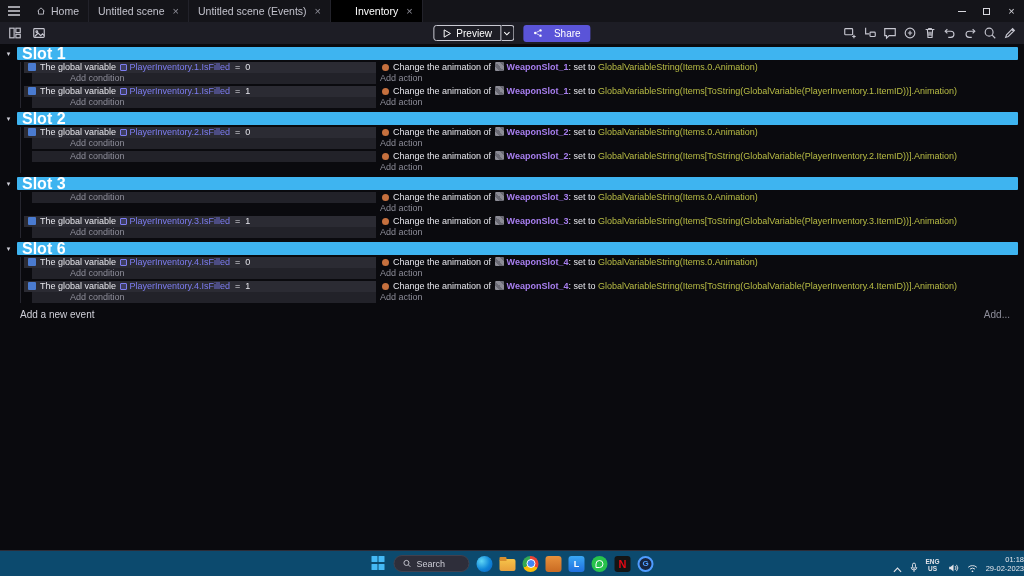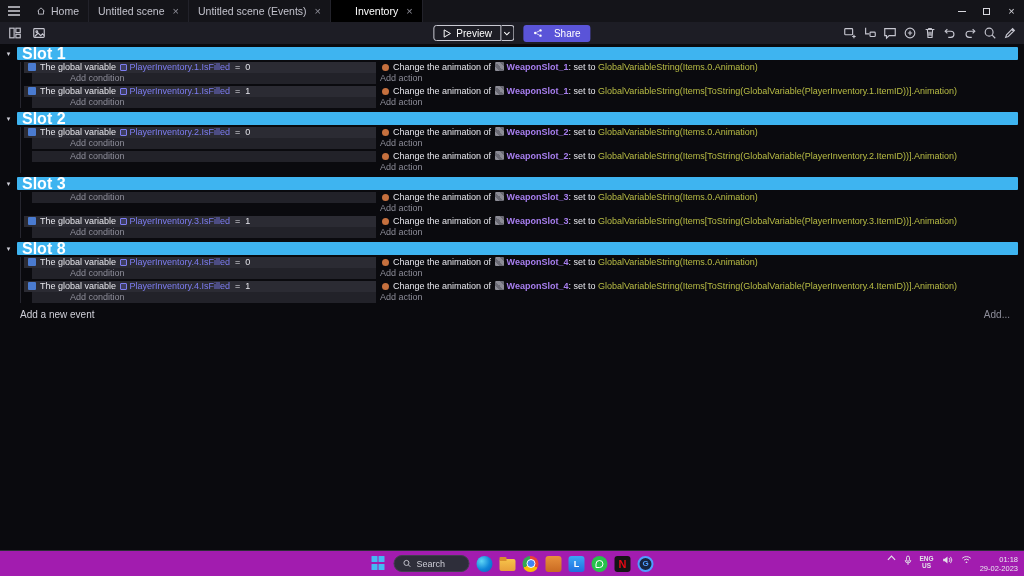--- a/index.html
+++ b/index.html
@@ -57,38 +57,38 @@
   .expr{color:var(--expression-text);}
   .cicon{width:8px;height:8px;background:#4a7bd0;border-radius:1px;display:inline-block;vertical-align:-1px;margin:0 4px 0 2px;}
   .vicon{width:7px;height:7px;display:inline-block;border:1px solid var(--variable-text);background:rgba(125,125,242,.25);border-radius:1px;margin:0 3px 0 1px;vertical-align:-1px;}
   .aicon{width:7px;height:7px;border-radius:50%;background:#c5703e;display:inline-block;margin:0 4px 0 2px;vertical-align:-1px;}
   .thumb{width:9px;height:9px;display:inline-block;border-radius:1px;margin:0 3px 0 1px;vertical-align:-1px;
          background:linear-gradient(45deg,#8b8b95 25%,#6a6a74 25% 50%,#8b8b95 50% 75%,#6a6a74 75%);}
   .sheet-footer{margin:6px 0 0 20px;font-size:10px;color:#cfcfd8;position:relative;}
   .add-more{position:absolute;right:14px;top:0;color:#8d8d99;}
 
   
-  .taskbar{height:26px;background:#a21caf;border-top:1px solid #2c2c37;position:relative;display:flex;align-items:center;flex:none;}
+  .taskbar{height:26px;background:#0c4a6e;border-top:1px solid #2c2c37;position:relative;display:flex;align-items:center;flex:none;}
   .tb-center{position:absolute;left:50%;transform:translateX(-50%);display:flex;align-items:center;gap:7px;}
   .start-grid{width:15px;height:15px;display:grid;grid-template-columns:6px 6px;grid-template-rows:6px 6px;gap:1.5px;}
   .start-grid i{background:#45b9f5;border-radius:.5px;display:block;}
   .search-pill{display:flex;align-items:center;gap:5px;height:17px;padding:0 8px;border-radius:9px;background:#2e2e3a;border:1px solid #41414e;color:#cdcdd6;font-size:9px;width:76px;}
   .ai{width:16px;height:16px;flex:none;position:relative;display:flex;align-items:center;justify-content:center;}
   .ai-edge{border-radius:50%;background:radial-gradient(circle at 32% 32%,#5fd6f5,#0f86d8 55%,#0a5bbf);}
   .ai-folder{border-radius:2px;background:linear-gradient(#f6c44a,#e8a03b);height:12px;margin-top:3px;}
   .ai-folder::before{content:"";position:absolute;top:1px;left:0;width:7px;height:4px;background:#d98f2e;border-radius:1px 1px 0 0;}
   .ai-chrome{border-radius:50%;background:conic-gradient(#ea4335 0 120deg,#fbbc05 120deg 240deg,#34a853 240deg 360deg);}
   .ai-chrome::after{content:"";width:7px;height:7px;background:#4285f4;border:1.5px solid #fff;border-radius:50%;}
   .ai-orange{border-radius:3px;background:linear-gradient(#e8913c,#c96a22);}
   .ai-ld{border-radius:3px;background:linear-gradient(#3aa8f5,#1f6fe0);color:#fff;font-size:9px;font-weight:bold;}
   .ai-wa{border-radius:50%;background:#27c24c;}
   .ai-wa::after{content:"";width:6px;height:6px;border:1.5px solid #fff;border-radius:50% 50% 50% 0;}
   .ai-nf{border-radius:3px;background:#141414;color:#e50914;font-weight:bold;font-size:11px;}
   .ai-gd{border-radius:50%;background:#16233f;border:2px solid #4f9cff;color:#4f9cff;font-size:8px;font-weight:bold;}
-  .tb-tray{margin-left:auto;display:flex;align-items:flex-start;gap:8px;padding-right:6px;}
+  .tb-tray{margin-left:auto;display:flex;align-items:flex-end;gap:8px;padding-right:0;}
   .tray-ic{color:#e2e2e8;display:flex;align-items:center;}
   .lang{font-size:6.5px;line-height:7.5px;color:#e2e2e8;text-align:center;font-weight:bold;}
   .clock{font-size:7.5px;line-height:9px;color:#e8e8ee;text-align:right;}
 </style>
 </head>
 <body>
 
 <div class="app">
 
   <div class="titlebar">
@@ -306,21 +306,21 @@
               <div class="actions">
                 <div class="action-line"><span class="aicon"></span><span class="t">Change the animation of </span><span class="thumb"></span><span class="objname">WeaponSlot_3</span><span class="t">: set to </span><span class="expr">GlobalVariableString(Items[ToString(GlobalVariable(PlayerInventory.3.ItemID))].Animation)</span></div>
                 <div class="add-line-action">Add action</div>
               </div>
             </div>
           </div>
         </div>
         <div class="group">
           <div class="group-header-row">
             <span class="collapse-arrow">▾</span>
-            <div class="group-header">Slot 8</div>
+            <div class="group-header">Slot 6</div>
           </div>
           <div class="group-events">
             <div class="event">
               <div class="conditions">
                 <div class="cond-line"><span class="cicon"></span><span class="t">The global variable </span><span class="vicon"></span><span class="varname">PlayerInventory.4.IsFilled</span><span class="t">  =  </span><span class="t">0</span></div>
                 <div class="add-line">Add condition</div>
               </div>
               <div class="actions">
                 <div class="action-line"><span class="aicon"></span><span class="t">Change the animation of </span><span class="thumb"></span><span class="objname">WeaponSlot_4</span><span class="t">: set to </span><span class="expr">GlobalVariableString(Items.0.Animation)</span></div>
                 <div class="add-line-action">Add action</div>

